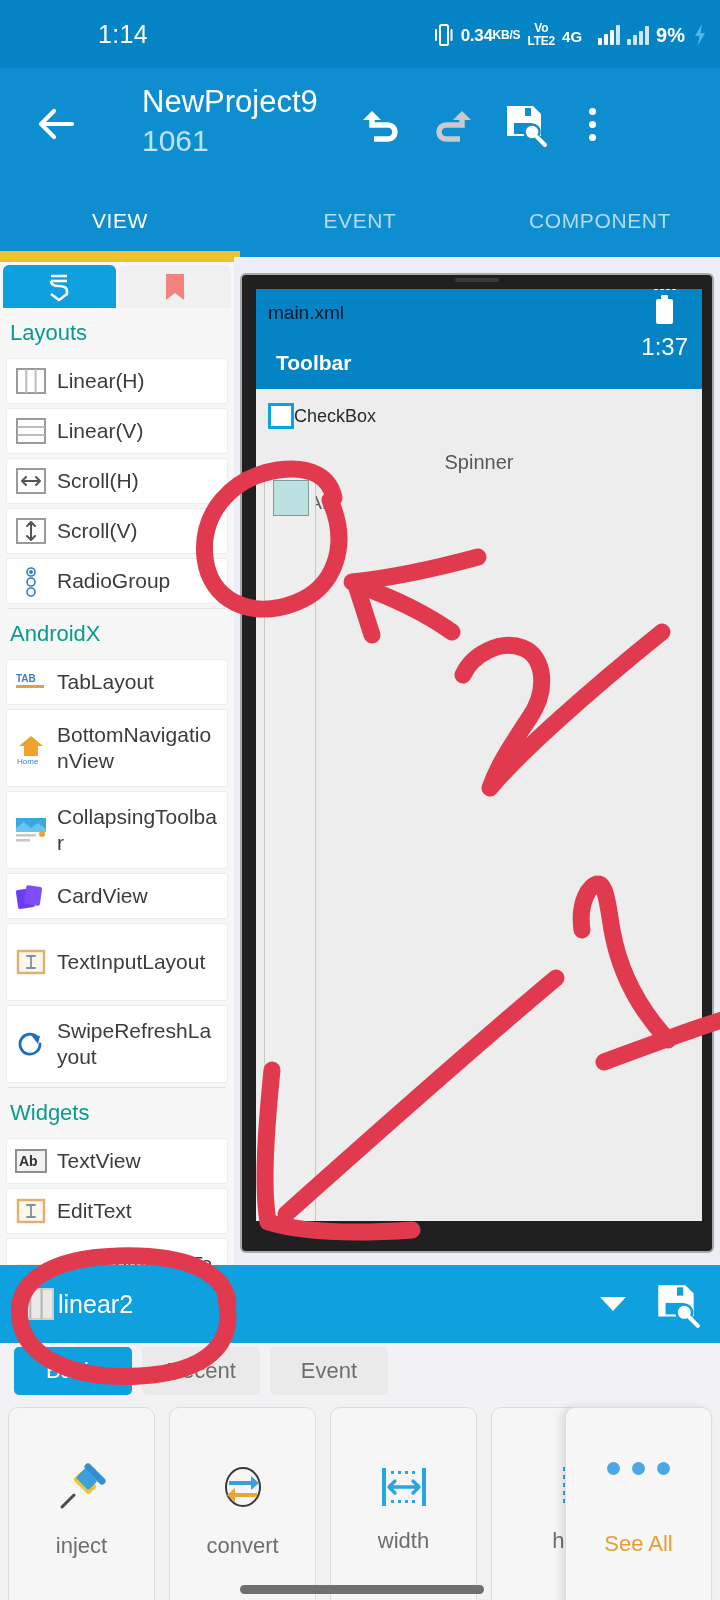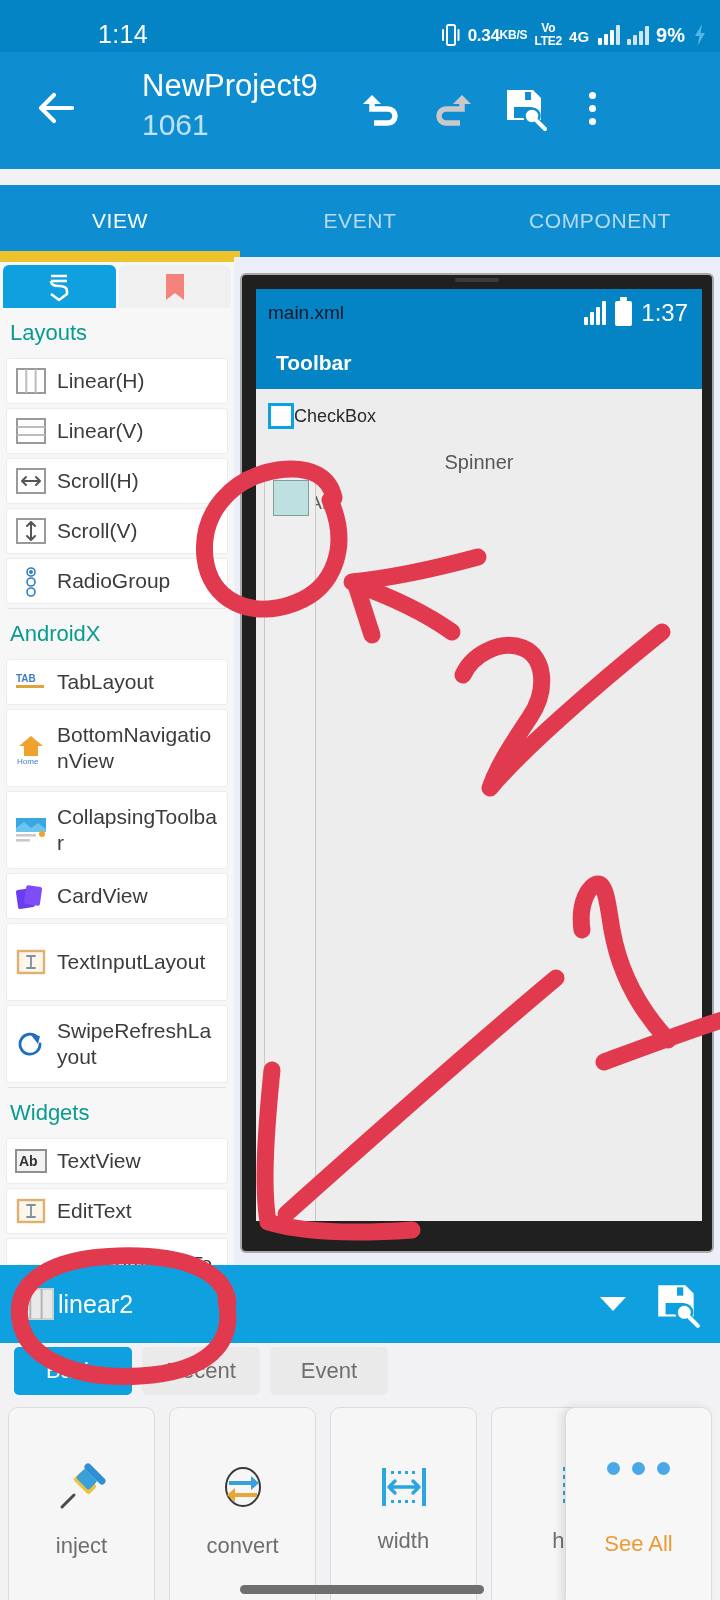--- a/index.html
+++ b/index.html
@@ -24,29 +24,29 @@
   .sb-right {
     position: absolute; right: 12px; top: 18px;
     display: flex; align-items: center; gap: 7px; height: 34px;
   }
   .sb-kb { display: flex; flex-direction: row; align-items: center; line-height: 1; }
   .sb-kb b { font-size: 17px; font-weight: bold; letter-spacing: -.3px; }
   .sb-kb i { font-size: 12px; font-style: normal; font-weight: bold; letter-spacing: -.2px; }
   .sb-volte { display: flex; flex-direction: column; align-items: center; line-height: 1.05; }
   .sb-volte b, .sb-volte i { font-size: 12px; font-weight: bold; font-style: normal; letter-spacing: -.2px; }
   .sb-net { display: flex; align-items: flex-end; gap: 2px; }
-  .sb-4g { font-size: 15px; font-weight: bold; margin-right: 7px; }
+  .sb-4g { font-size: 15px; font-weight: bold; margin-right: 14px; }
   .bars { display: flex; align-items: flex-end; gap: 2px; height: 20px; }
   .bars span { width: 4px; background: #fff; border-radius: 1px; }
   .bars2 span { background: #cfe7f4; }
   .sb-batt { font-size: 20px; font-weight: bold; }
 
   
   .appbar {
-    position: absolute; left: 0; top: 52px; width: 720px; height: 117px;
+    position: absolute; left: 0; top: 68px; width: 720px; height: 117px;
     background: #0e8ed0;
   }
   .back-arrow {
     position: absolute; left: 32px; top: 32px;
     width: 48px; height: 48px; cursor: pointer;
   }
   .proj-title {
     position: absolute; left: 142px; top: 16px;
     color: #ffffff; font-size: 31px; line-height: 36px; font-weight: 400;
   }
@@ -120,21 +120,21 @@
     width: 44px; height: 4px; background: #3a3a3a; border-radius: 2px;
   }
   .phone-screen {
     width: 100%; height: 100%; background: #ededed; position: relative; overflow: hidden;
   }
   .pv-status {
     height: 48px; background: #0484c4; display: flex; align-items: center;
     justify-content: space-between; padding: 0 14px 0 12px;
   }
   .pv-status .name { color: #0f172a; font-size: 19px; }
-  .pv-status .right { display: flex; align-items: center; gap: 9px; }
+  .pv-status .right { display: flex; align-items: center; gap: 9px; flex-direction: column; }
   .pv-batt { width: 17px; height: 25px; background: #fff; border-radius: 2px; position: relative; }
   .pv-batt::before { content:""; position:absolute; left: 5px; top: -4px; width: 7px; height: 4px; background: #fff; border-radius: 1px;}
   .pv-time { color: #fff; font-size: 24px; }
   .pv-toolbar { height: 52px; background: #0484c4; display: flex; align-items: center; padding-left: 20px; }
   .pv-toolbar span { color: #fff; font-size: 21px; font-weight: bold; }
   .pv-body { position: relative; height: calc(100% - 100px); background: #ededed; }
   .pv-check { display: flex; align-items: center; padding: 14px 0 0 12px; }
   .pv-checkbox { width: 26px; height: 26px; border: 3px solid #0aa2e0; background: #fff; }
   .pv-check span { font-size: 18px; color: #2b2b2b; }
   .pv-spinner { text-align: center; font-size: 20px; color: #585858; margin-top: 22px; }

